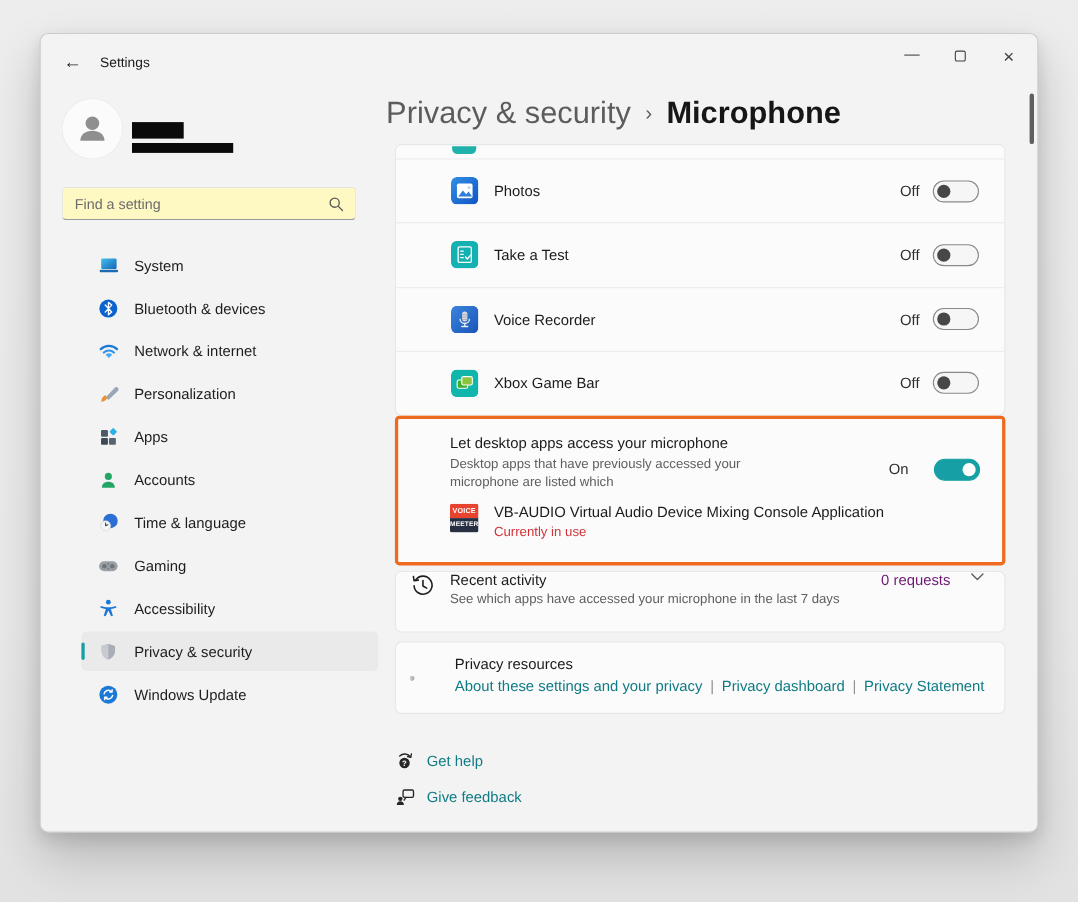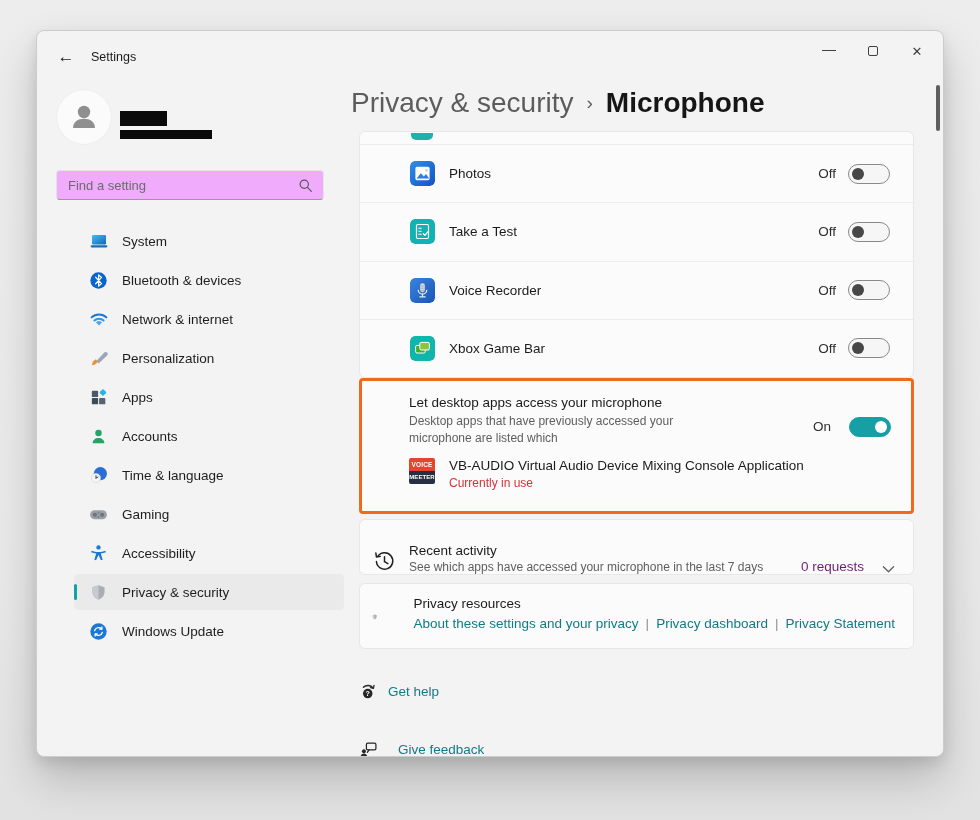--- a/index.html
+++ b/index.html
@@ -23,21 +23,21 @@
   .back-btn{position:absolute;left:14px;top:12px;width:30px;height:28px;display:flex;align-items:center;justify-content:center;font-size:17px;color:#1b1b1b;border-radius:4px;cursor:pointer;}
   .app-title{position:absolute;left:54px;top:19px;font-size:12.5px;color:#1b1b1b;}
   .win-controls{position:absolute;right:4px;top:4px;display:flex;}
   .ctrl{width:44px;height:32px;display:flex;align-items:center;justify-content:center;color:#404040;font-size:13px;cursor:pointer;}
   .ctrl .sq{width:10px;height:10px;border:1.2px solid #404040;border-radius:2px;}
   .ctrl.min span{position:relative;top:-2px;font-size:14px;}
   
   .avatar{position:absolute;left:19px;top:58px;width:56px;height:56px;border-radius:50%;background:#fbfbfb;box-shadow:inset 0 0 0 1px #ececec;display:flex;align-items:center;justify-content:center;}
   .redact1{position:absolute;left:83px;top:80px;width:47px;height:15px;background:#0a0a0a;}
   .redact2{position:absolute;left:83px;top:99px;width:92px;height:9px;background:#0a0a0a;}
-  .search-box{position:absolute;left:19px;top:139px;width:268px;height:30px;background:#f0abfc;border:1px solid #e3e3e3;border-bottom-color:#9a9a9a;border-radius:4px;display:flex;align-items:center;padding:0 10px 0 11px;}
+  .search-box{position:absolute;left:19px;top:139px;width:268px;height:30px;background:#fef9c3;border:1px solid #e3e3e3;border-bottom-color:#9a9a9a;border-radius:4px;display:flex;align-items:center;padding:0 10px 0 11px;}
   .search-box .ph{font-size:13px;color:#6b6b6b;flex:1;}
   .nav-item{position:absolute;left:37px;width:270px;height:36px;display:flex;align-items:center;border-radius:5px;cursor:pointer;}
   .nav-item .ic{width:21px;height:21px;margin:0 13px 0 14px;display:flex;align-items:center;justify-content:center;flex:none;}
   .nav-item .lb{font-size:13.5px;color:#1d1d1d;}
   .nav-item.sel{background:#eaeaea;}
   .nav-item.sel .bar{position:absolute;left:0;top:10px;width:3px;height:16px;border-radius:2px;background:var(--accent);}
   
   .crumb{position:absolute;left:314px;top:56px;display:flex;align-items:baseline;white-space:nowrap;}
   .crumb .parent{font-size:28px;color:#5c5c5c;}
   .crumb .sep{font-size:19px;color:#5c5c5c;margin:0 13px;position:relative;top:-3px;}
@@ -56,48 +56,48 @@
   .toggle{width:42px;height:20px;border-radius:10px;position:relative;flex:none;cursor:pointer;}
   .toggle.off{border:1px solid #898989;background:#f6f6f6;}
   .toggle.off .knob{position:absolute;left:3px;top:3px;width:12px;height:12px;border-radius:50%;background:#474747;}
   .toggle.on{background:var(--accent);border:1px solid var(--accent);}
   .toggle.on .knob{position:absolute;right:3px;top:3px;width:12px;height:12px;border-radius:50%;background:#ffffff;}
   
   .hl-card{top:347px;height:136px;border:3px solid var(--highlight-border);border-radius:4px;background:#fbfbfb;}
   .hl-head{display:flex;padding:14px 20px 0 47px;}
   .hl-title{font-size:13.5px;color:#1b1b1b;}
   .hl-desc{font-size:12px;color:#5e5e5e;line-height:1.4;margin-top:3px;width:300px;}
-  .hl-right{margin-left:auto;display:flex;align-items:center;gap:18px;margin-top:12px;}
+  .hl-right{margin-left:auto;display:flex;align-items:center;gap:23px;margin-top:12px;}
   .hl-right .state-lb{margin-right:0;}
   .used-app{display:flex;padding:11px 20px 0 47px;}
   .vm-ic{width:26px;height:26px;flex:none;display:flex;flex-direction:column;border-radius:2px;overflow:hidden;}
   .vm-top{flex:1;background:#e8432e;color:#fff;font-size:6.5px;font-weight:700;display:flex;align-items:center;justify-content:center;letter-spacing:.2px;}
   .vm-bot{flex:1;background:#273043;color:#fff;font-size:6px;font-weight:700;display:flex;align-items:center;justify-content:center;letter-spacing:.1px;}
   .used-app .txt{margin-left:14px;}
   .used-name{font-size:13.5px;color:#1b1b1b;}
   .used-status{font-size:12px;color:var(--in-use-red);margin-top:3px;}
   
-  .recent{top:488px;height:56px;display:flex;align-items:flex-end;padding:0 18px 0 12px;}
+  .recent{top:488px;height:56px;display:flex;align-items:flex-start;padding:0 18px 0 12px;}
   .recent .txt{margin-left:12px;}
   .row-title{font-size:13.5px;color:#1b1b1b;}
   .row-desc{font-size:12px;color:#5e5e5e;margin-top:2px;}
   .recent .sp{flex:1;}
   .req{font-size:13.5px;color:#701a75;}
   .chev{margin-left:18px;display:flex;align-items:center;cursor:pointer;}
   
   .resources{top:552px;height:66px;display:flex;padding:12px 18px 0 12px;gap:24px;}
   .resources .txt{margin-left:12px;}
   .links{margin-top:5px;font-size:13.5px;white-space:nowrap;}
   .links .lnk{color:var(--link);cursor:pointer;}
   .links .sep{color:#8f8f8f;margin:0 7px;}
   
   .foot-link{position:absolute;left:320px;display:flex;align-items:center;height:24px;}
   .foot-link .ic{width:22px;display:flex;justify-content:center;flex:none;}
   .foot-link .lb{font-size:13.5px;color:var(--link);margin-left:9px;cursor:pointer;}
-  .fl1{top:648px;} .fl2{top:706px;gap:10px;}
+  .fl1{top:648px;} .fl2{top:681px;}
 </style>
 </head>
 <body>
 
 <div class="win">
 
   <div class="back-btn">
       <span>←</span>
     </div>
   <div class="app-title">Settings</div>

